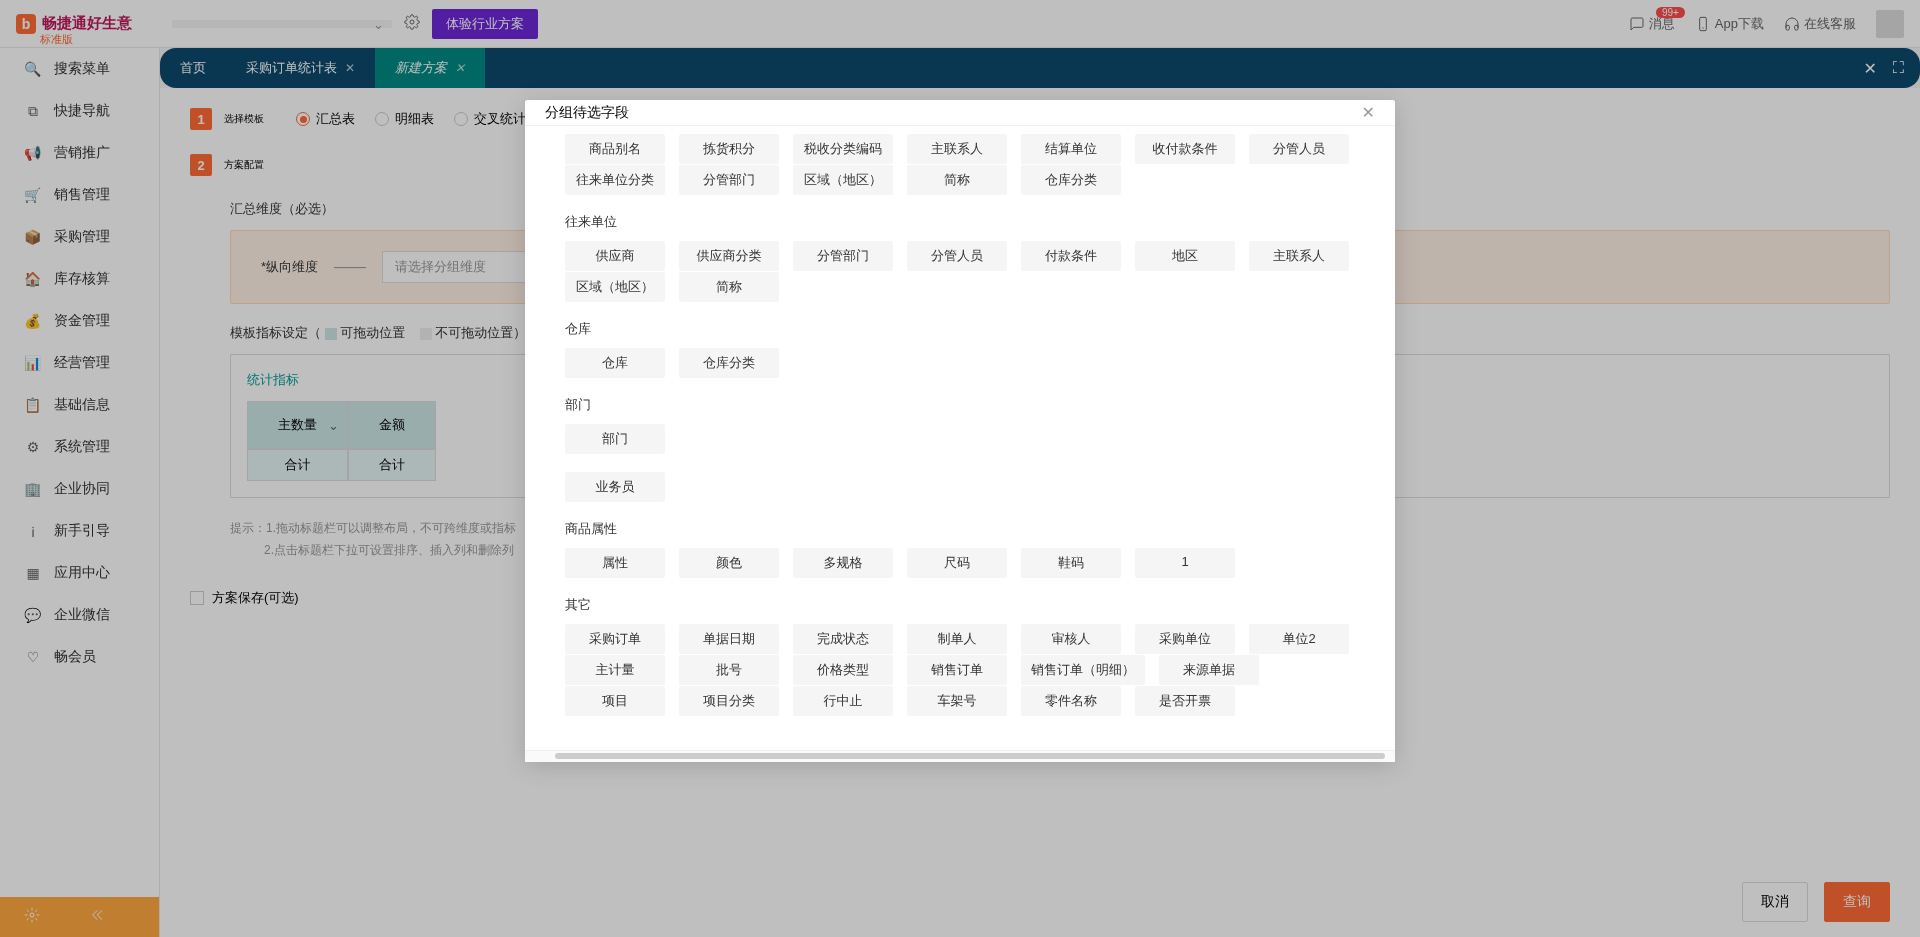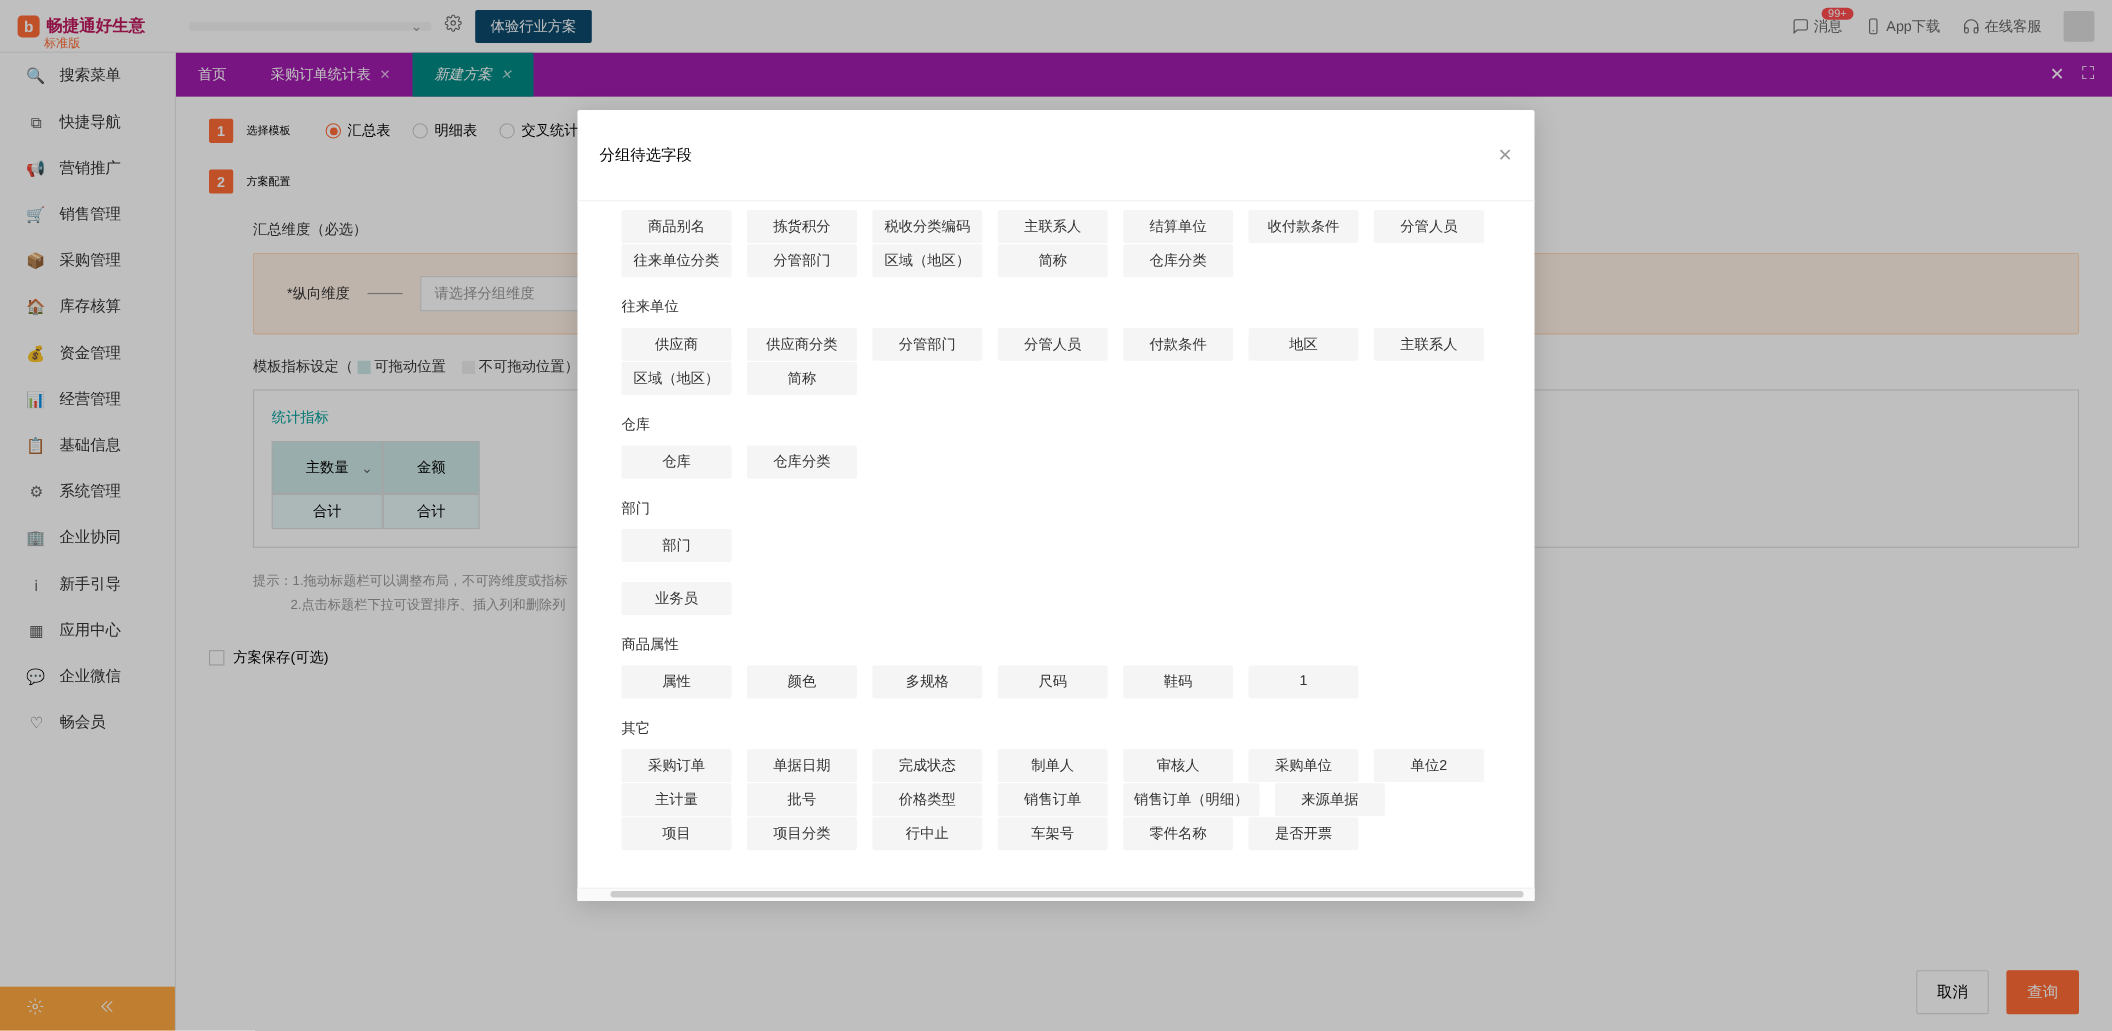--- a/index.html
+++ b/index.html
@@ -7,36 +7,36 @@
 
 
 .header { height: 48px; background: #fff; display: flex; align-items: center; padding: 0 16px; border-bottom: 1px solid #e8e8e8; }
 .logo-section { display: flex; align-items: center; gap: 6px; }
 .logo-icon { width: 20px; height: 20px; background: #ff6b35; border-radius: 4px; display: inline-flex; align-items: center; justify-content: center; color: #fff; font-weight: bold; font-size: 14px; }
 .logo-text { color: #be185d; font-size: 15px; font-weight: 700; }
 .logo-sub { color: #ff6b35; font-size: 11px; margin-left: 4px; }
 .org-selector { margin-left: 40px; background: #f5f5f5; padding: 4px 40px 4px 12px; border-radius: 2px; font-size: 13px; color: #999; position: relative; min-width: 220px; }
 .org-caret { position: absolute; right: 8px; top: 50%; transform: translateY(-50%); }
 .gear-btn { margin-left: 12px; color: #666; cursor: pointer; }
-.trial-btn { margin-left: 12px; background: #0c4a6e; color: #fff; padding: 6px 14px; border: none; border-radius: 2px; font-size: 13px; cursor: pointer; }
+.trial-btn { margin-left: 12px; background: #6d28d9; color: #fff; padding: 6px 14px; border: none; border-radius: 2px; font-size: 13px; cursor: pointer; }
 .header-right { margin-left: auto; display: flex; align-items: center; gap: 20px; font-size: 13px; color: #666; }
 .header-item { display: flex; align-items: center; gap: 4px; cursor: pointer; position: relative; }
 .badge { background: #ff4d4f; color: #fff; border-radius: 8px; padding: 0 6px; font-size: 10px; position: absolute; top: -8px; right: -10px; }
 .avatar { width: 28px; height: 28px; background: #ddd; border-radius: 2px; }
 
 
 .sidebar { position: absolute; left: 0; top: 48px; width: 160px; height: calc(100% - 48px); background: #fff; border-right: 1px solid #e8e8e8; display: flex; flex-direction: column; }
 .sidebar-items { flex: 1; overflow-y: auto; }
 .sidebar-item { display: flex; align-items: center; gap: 12px; padding: 12px 24px; font-size: 14px; color: #333; cursor: pointer; }
 .sidebar-icon { width: 18px; height: 18px; display: inline-flex; align-items: center; justify-content: center; color: #666; }
 .sidebar-footer { height: 40px; background: #ffa940; display: flex; align-items: center; padding: 0 24px; gap: 50px;}
 .sidebar-footer-icon { color: #fff; cursor: pointer; }
 
 
-.tab-bar { position: absolute; left: 160px; top: 48px; right: 0; height: 40px; background: #a21caf; display: flex; align-items: center; }
+.tab-bar { position: absolute; left: 160px; top: 48px; right: 0; height: 40px; background: #0c4a6e; display: flex; align-items: center; border-radius: 16px; }
 .tab { padding: 0 20px; height: 100%; display: flex; align-items: center; font-size: 13px; color: #fff; cursor: pointer; gap: 8px; }
 .tab.active { background: #008a84; font-style: italic; }
 .tab-close { font-size: 12px; opacity: 0.7; }
 .tab-bar-right { margin-left: auto; display: flex; gap: 8px; padding-right: 12px; }
 .tab-bar-icon { color: #fff; cursor: pointer; padding: 4px; }
 
 
 .main { position: absolute; left: 160px; top: 88px; right: 0; bottom: 0; background: #fff; overflow-y: auto; padding: 0; }
 .page-title-bar { padding: 12px 20px; font-size: 13px; color: #333; border-bottom: 1px solid #f0f0f0; }
 .content-area { padding: 20px 30px; }
@@ -70,21 +70,21 @@
 .checkbox-box { width: 14px; height: 14px; border: 1px solid #ccc; }
 
 
 .page-footer { position: absolute; left: 160px; right: 0; bottom: 0; height: 70px; display: flex; align-items: center; justify-content: flex-end; gap: 16px; padding: 0 30px; background: transparent; }
 .btn { padding: 10px 18px; font-size: 14px; border: 1px solid #ddd; background: #fff; cursor: pointer; border-radius: 2px; }
 .btn.primary { background: #ff6b35; color: #fff; border-color: #ff6b35; }
 
 
 .modal-overlay { position: absolute; inset: 0; background: rgba(0,0,0,0.25); }
 .modal { position: absolute; left: 50%; top: 100px; transform: translateX(-50%); width: 870px; max-height: 740px; background: #fff; border-radius: 2px; display: flex; flex-direction: column; box-shadow: 0 4px 24px rgba(0,0,0,0.15); }
-.modal-header { padding: 31px 20px; display: flex; align-items: center; border-bottom: 1px solid #f0f0f0; }
+.modal-header { padding: 3px 20px; display: flex; align-items: center; border-bottom: 1px solid #f0f0f0; }
 .modal-title { font-size: 14px; font-weight: 500; }
 .modal-close { margin-left: auto; cursor: pointer; color: #999; font-size: 16px; }
 .modal-body { padding: 8px 40px 16px 40px; overflow-y: auto; flex: 1; }
 .modal-scroll-h { height: 12px; border-top: 1px solid #f0f0f0; position: relative; background: #fafafa; }
 .modal-scroll-h::after { content: ''; position: absolute; left: 30px; right: 10px; top: 2px; height: 6px; background: #ccc; border-radius: 3px; }
 
 .field-group { margin-bottom: 18px; }
 .group-title { font-size: 13px; color: #333; margin-bottom: 10px; }
 .chip-row { display: flex; flex-wrap: wrap; gap: 1px 14px; }
 .chip { min-width: 100px; padding: 6px 10px; font-size: 13px; text-align: center; background: #f5f5f5; color: #333; border-radius: 2px; cursor: pointer; }

